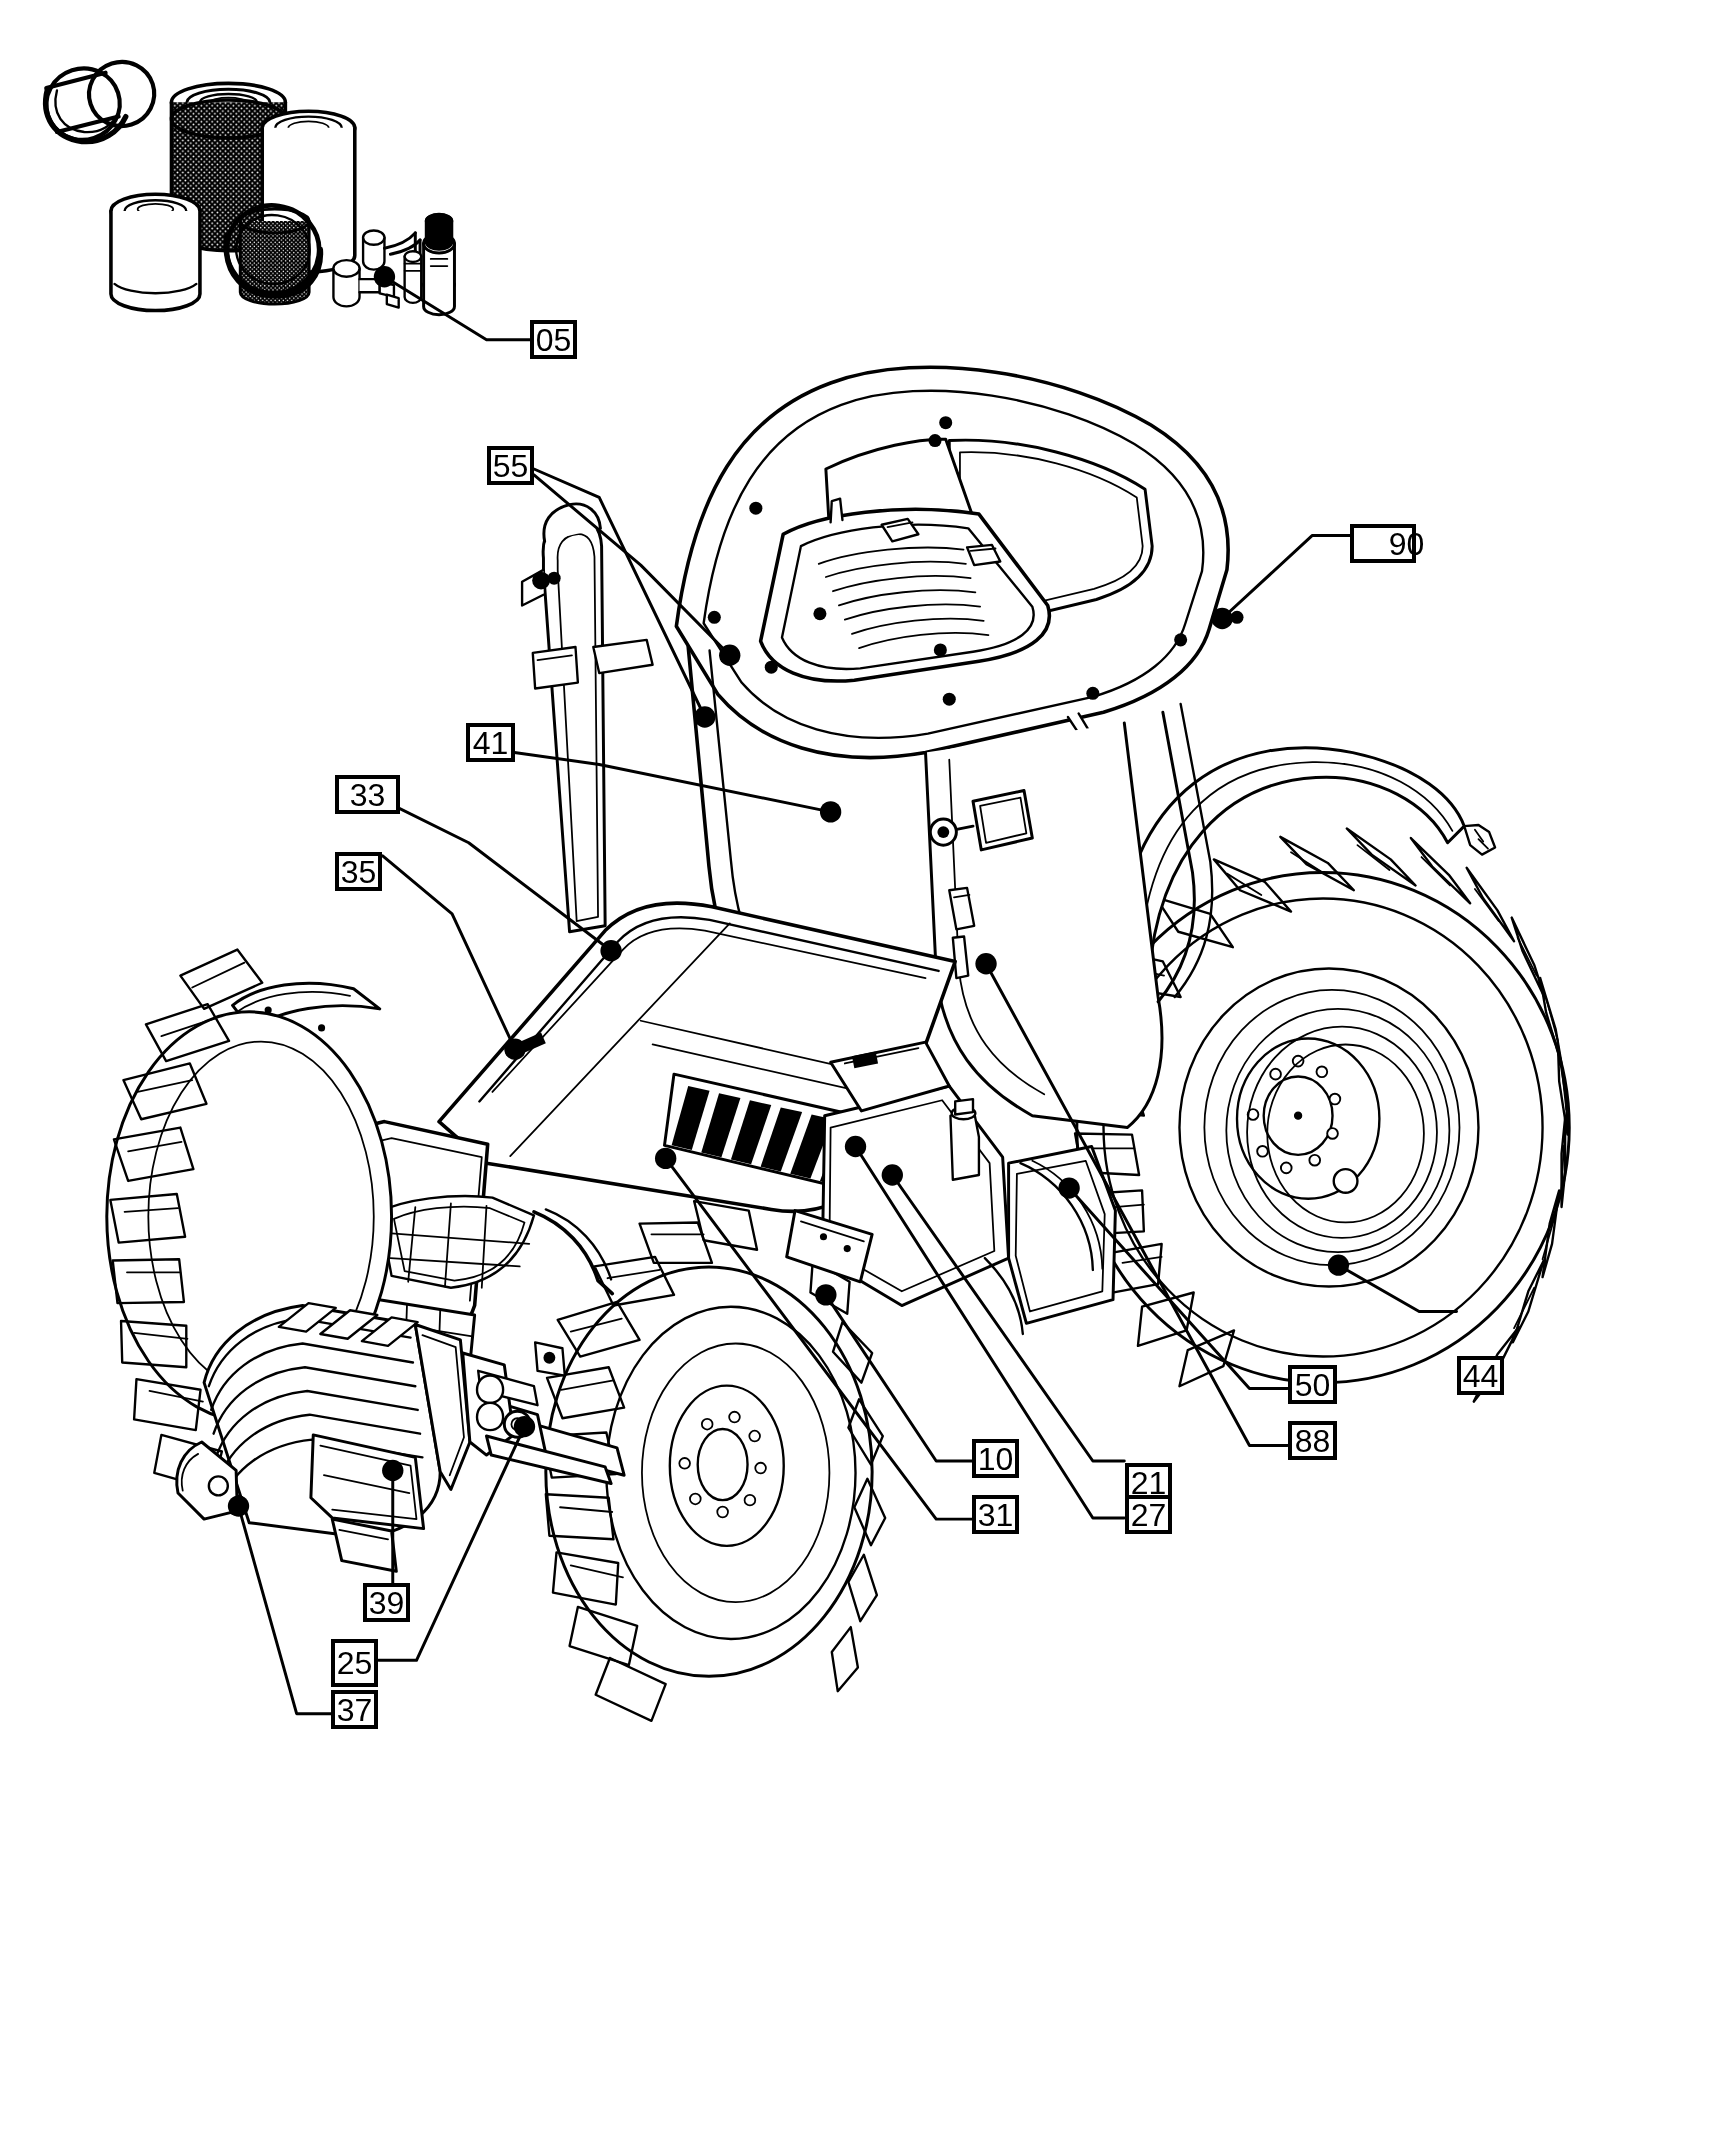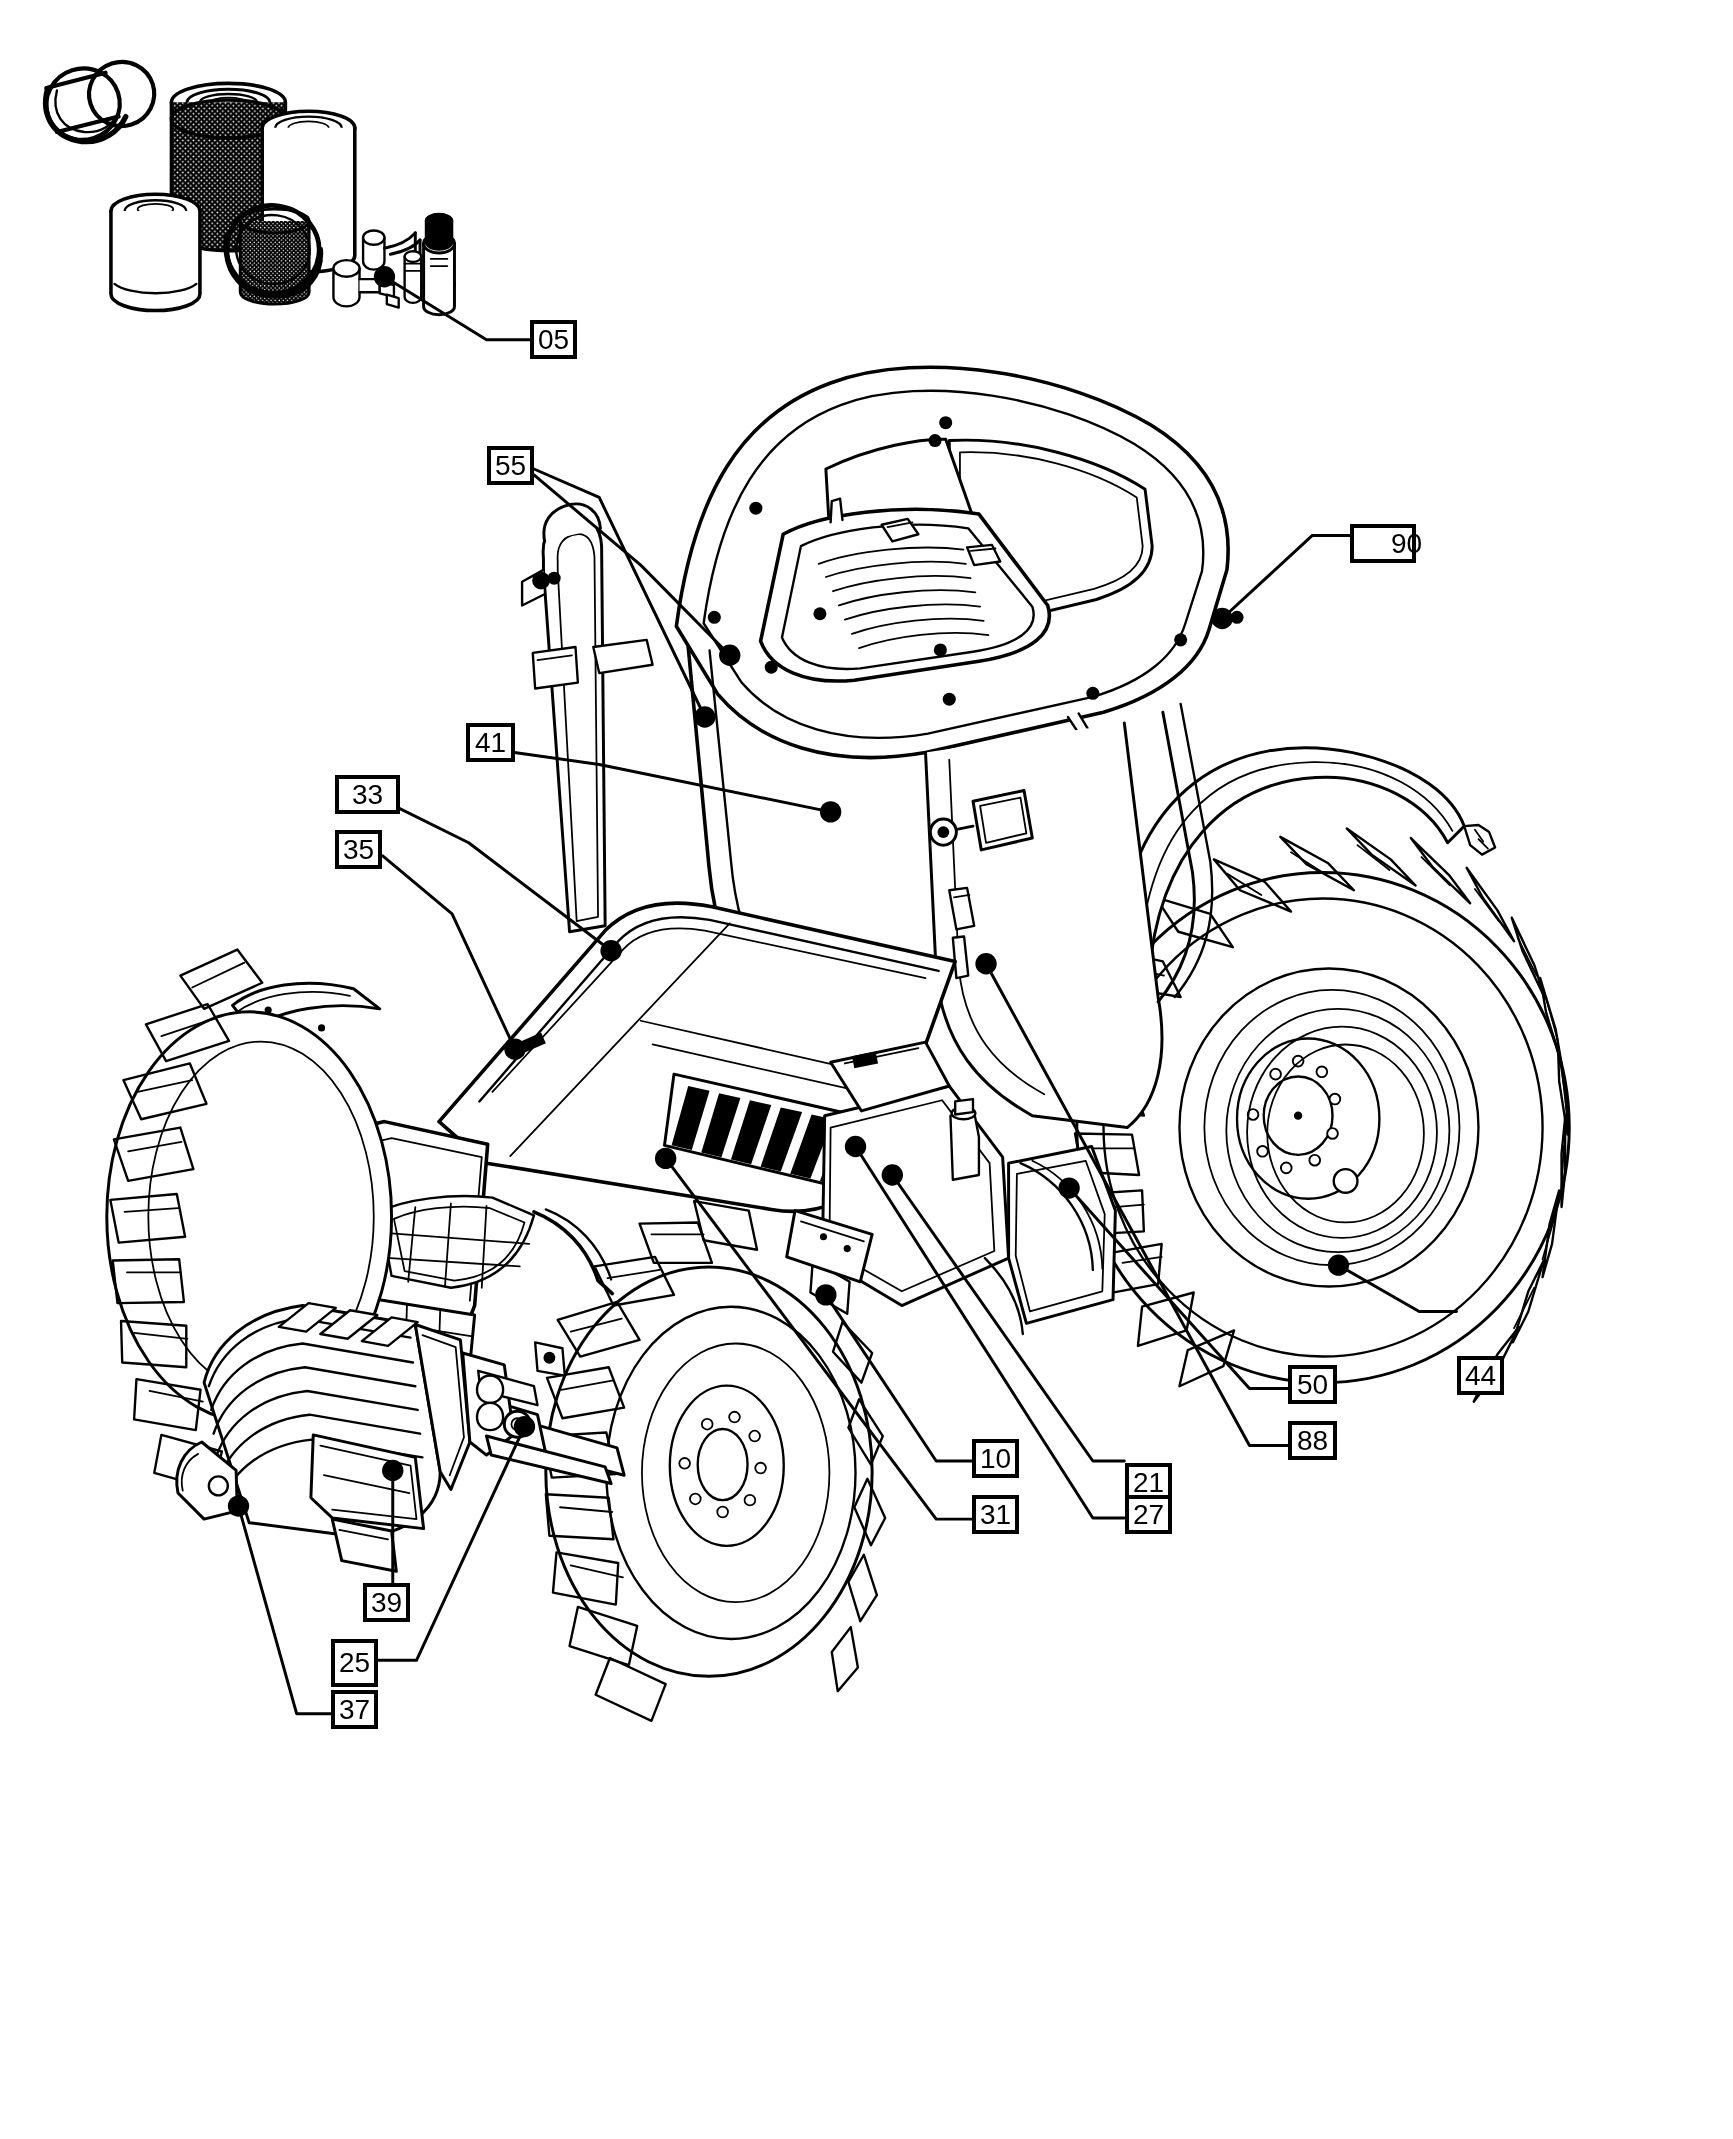--- a/index.html
+++ b/index.html
@@ -14,21 +14,21 @@
   }
   #art{position:absolute;left:0;top:0;width:1733px;height:2140px;}
   .callout{
     position:absolute;
     border:4.2px solid #000;
     background:#fff;
     display:flex;
     align-items:center;
     justify-content:center;
     font-family:"Liberation Sans", sans-serif;
-    font-size:28px;
+    font-size:32px;
     line-height:1;
     color:#000;
     letter-spacing:0px;
     box-sizing:border-box;
     z-index:20;
   }
 </style>
 </head>
 <body>
 
@@ -584,21 +584,21 @@
   <div class="callout" style="left:530px;top:320px;width:47px;height:39px;">05</div>
 
   <div class="callout" style="left:487px;top:446px;width:47px;height:39px;">55</div>
 
   <div class="callout" style="left:1350px;top:524px;width:66px;height:39px;padding-left:47px;">90</div>
 
   <div class="callout" style="left:466px;top:723px;width:49px;height:39px;">41</div>
 
   <div class="callout" style="left:335px;top:775px;width:65px;height:39px;">33</div>
 
-  <div class="callout" style="left:335px;top:830px;width:47px;height:39px;">35</div>
+  <div class="callout" style="left:335px;top:852px;width:47px;height:39px;">35</div>
 
   <div class="callout" style="left:1457px;top:1356px;width:47px;height:39px;">44</div>
 
   <div class="callout" style="left:1288px;top:1365px;width:49px;height:39px;">50</div>
 
   <div class="callout" style="left:1288px;top:1421px;width:49px;height:39px;">88</div>
 
   <div class="callout" style="left:972px;top:1439px;width:47px;height:39px;">10</div>
 
   <div class="callout" style="left:1125px;top:1439px;width:47px;height:39px;margin-top:24px;">21</div>

